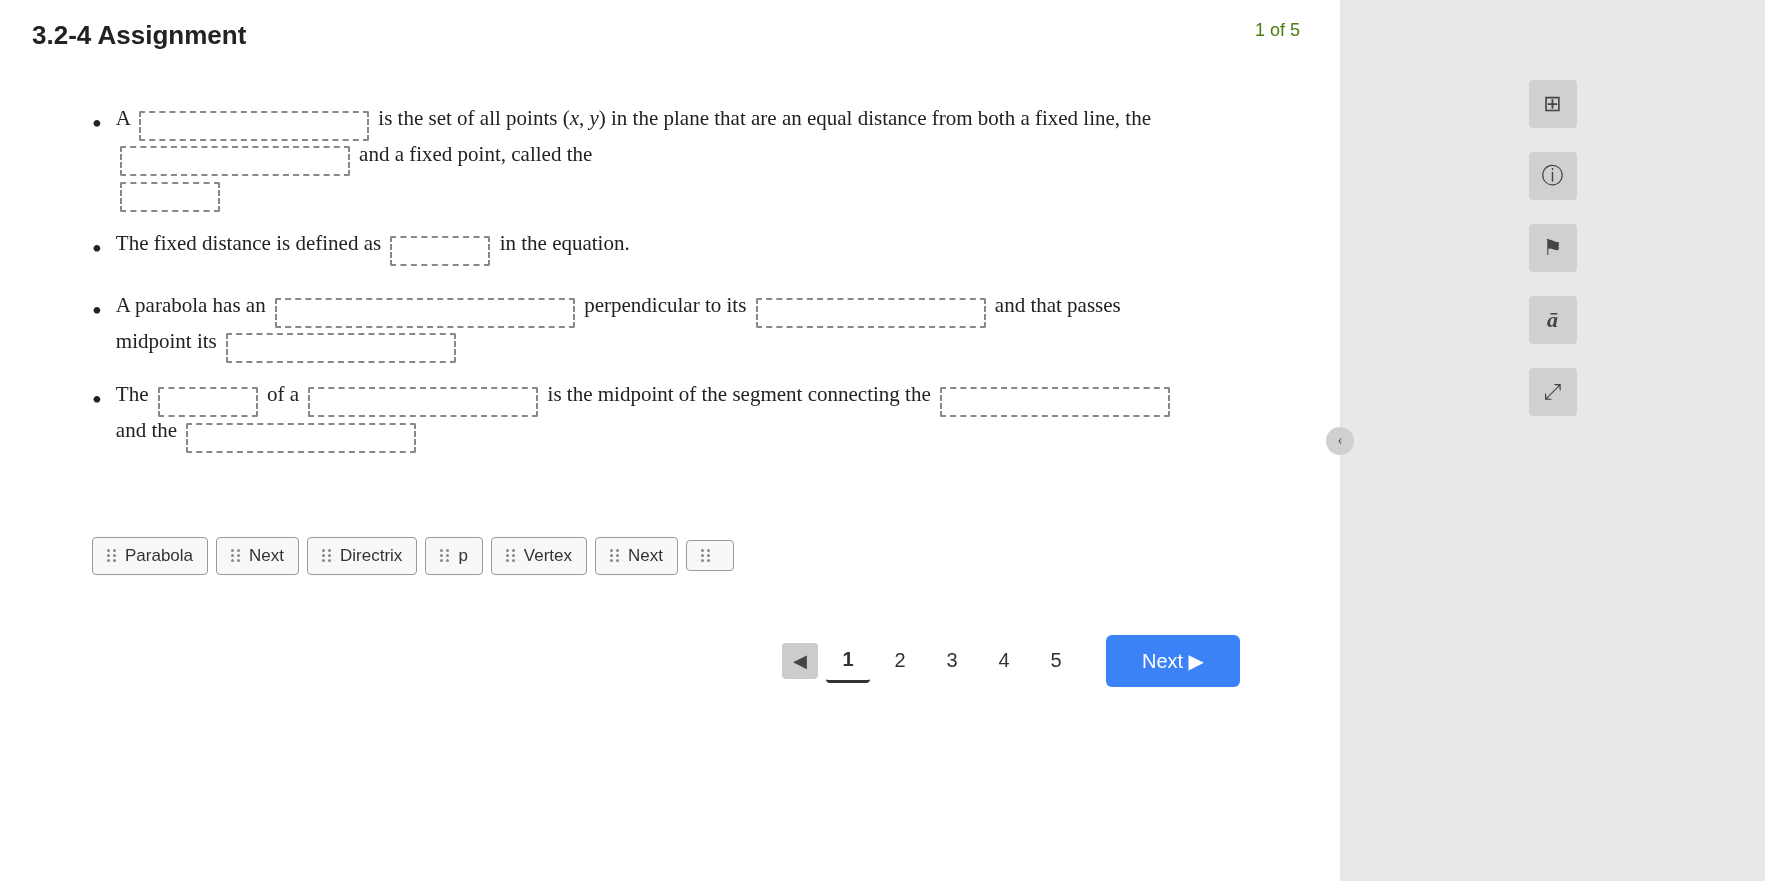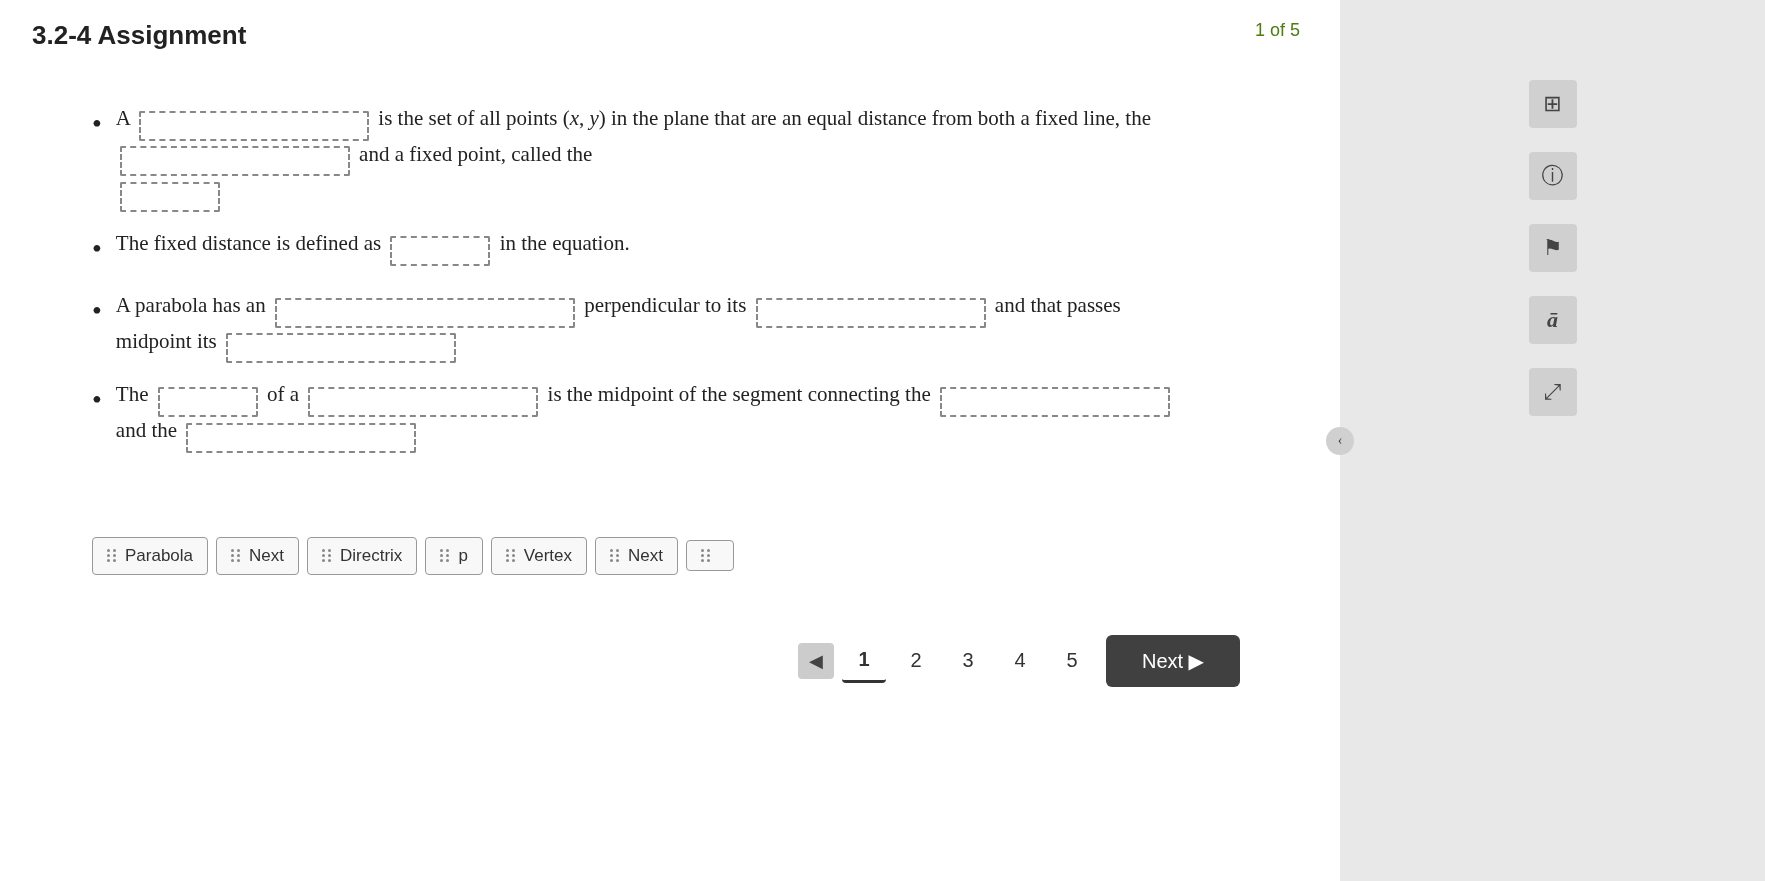--- a/index.html
+++ b/index.html
@@ -167,32 +167,32 @@
       border-radius: 4px;
       color: #333;
     }
 
     .page-number.active {
       border-bottom: 3px solid #333;
       font-weight: bold;
     }
 
     .next-btn {
-      background: #404040;
+      background: #3b82f6;
       color: #fff;
       border: none;
       border-radius: 6px;
       padding: 14px 36px;
       font-size: 20px;
       cursor: pointer;
       display: flex;
       align-items: center;
       gap: 8px;
       font-family: Arial, sans-serif;
-      margin-left: 4px;
+      margin-left: 20px;
     }
 
     
     .right-sidebar {
       position: absolute;
       right: 0;
       top: 0;
       width: 425px;
       height: 881px;
       background: #e8e8e8;

